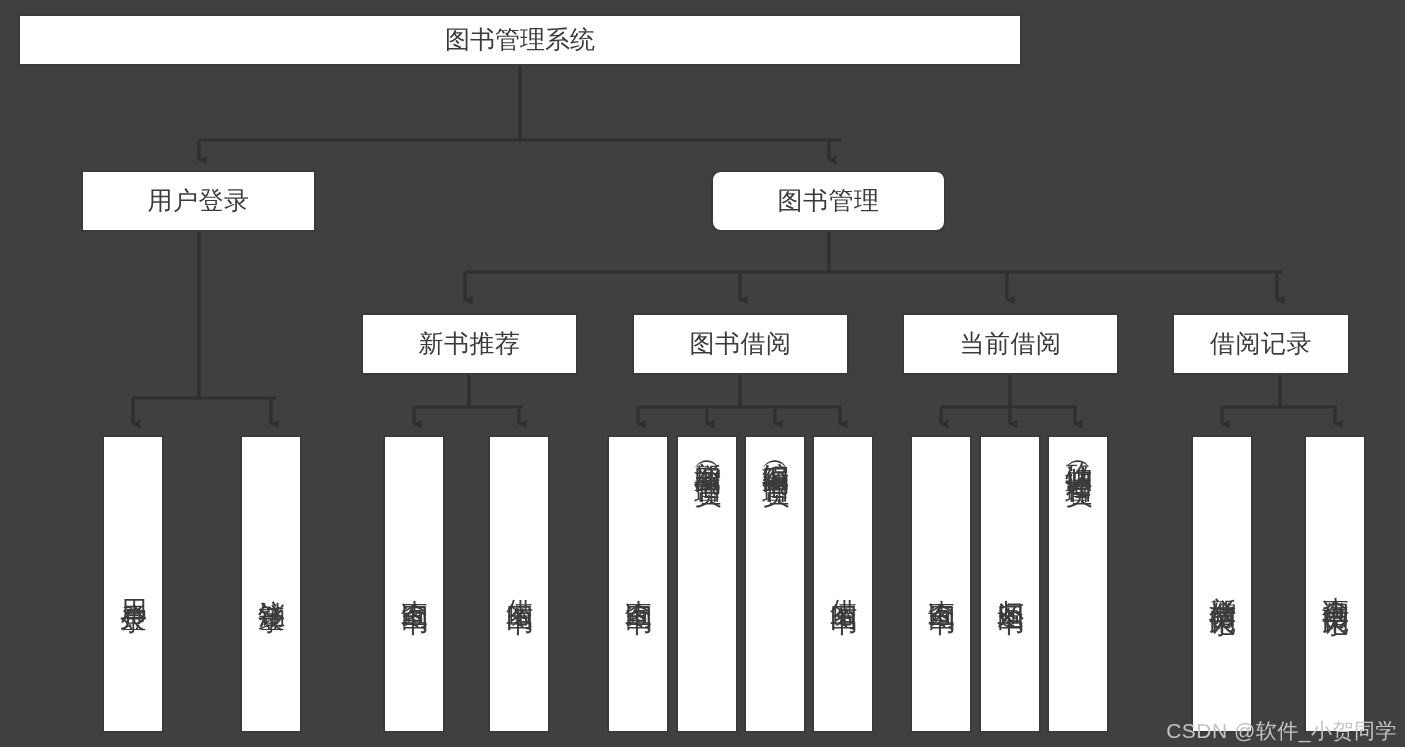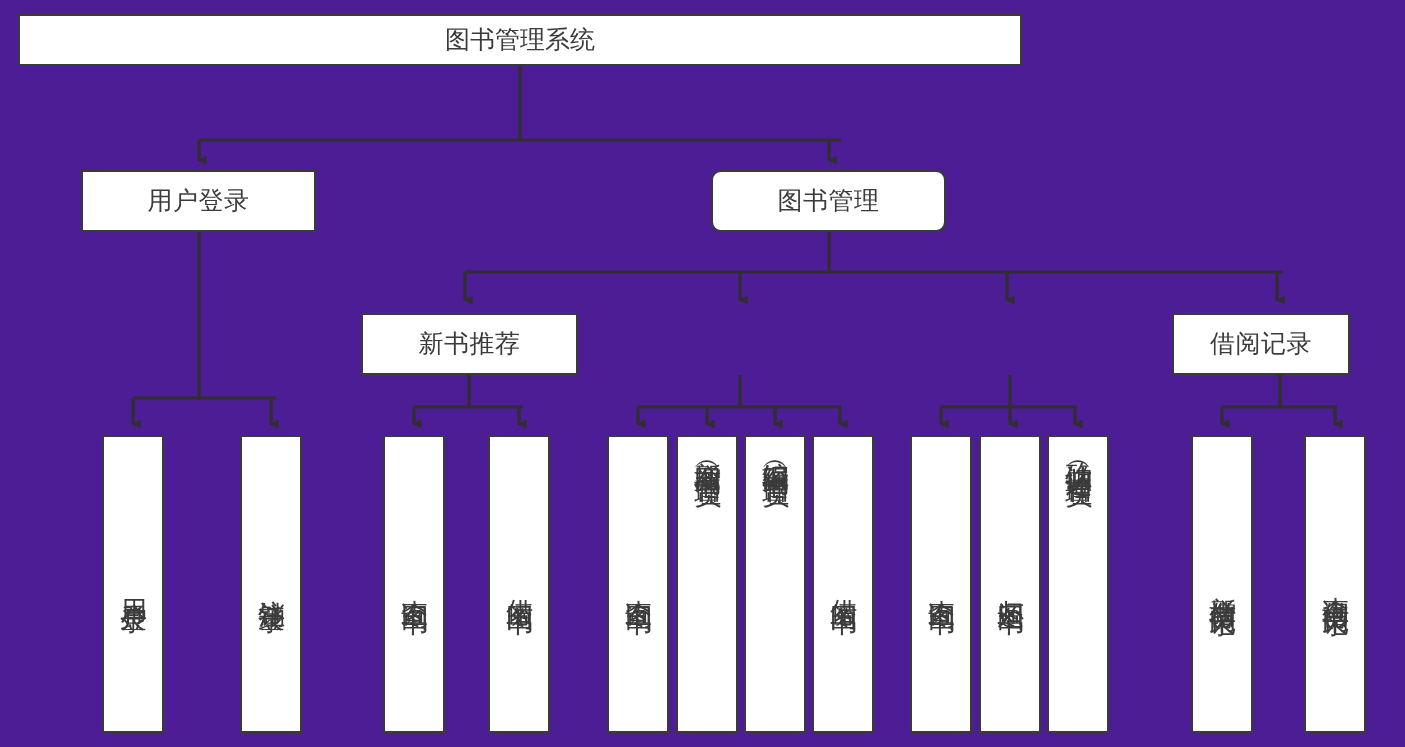--- a/index.html
+++ b/index.html
@@ -7,21 +7,21 @@
     padding: 0;
     background: #ffffff;
   }
   body {
     font-family: "Liberation Sans", "DejaVu Sans", sans-serif;
   }
   #canvas {
     position: relative;
     width: 1405px;
     height: 747px;
-    background: #4c1d95;
+    background: #404040;
     overflow: hidden;
   }
   svg.connectors {
     position: absolute;
     left: 0;
     top: 0;
     width: 1405px;
     height: 747px;
     pointer-events: none;
   }
@@ -139,20 +139,26 @@
   <div class="node horiz" style="left:81px; top:170px; width:235px; height:62px;">
     <span class="lbl">用户登录</span>
   </div>
   <div class="node horiz" style="left:711px; top:170px; width:235px; height:62px;border-radius:10px;">
     <span class="lbl">图书管理</span>
   </div>
 
   <div class="node horiz" style="left:361px; top:313px; width:217px; height:62px;">
     <span class="lbl">新书推荐</span>
   </div>
+  <div class="node horiz" style="left:632px; top:313px; width:217px; height:62px;">
+    <span class="lbl">图书借阅</span>
+  </div>
+  <div class="node horiz" style="left:902px; top:313px; width:217px; height:62px;">
+    <span class="lbl">当前借阅</span>
+  </div>
   <div class="node horiz" style="left:1172px; top:313px; width:178px; height:62px;">
     <span class="lbl">借阅记录</span>
   </div>
 
   <div class="node leaf" style="left:102px; top:435px; width:62px; height:298px;">
     <span class="lbl">用户登录</span>
   </div>
   <div class="node leaf" style="left:240px; top:435px; width:62px; height:298px;">
     <span class="lbl">注销登录</span>
   </div>
@@ -187,13 +193,14 @@
     <span class="lbl">确认归还（管理员）</span>
   </div>
 
   <div class="node leaf" style="left:1191px; top:435px; width:62px; height:298px;">
     <span class="lbl">新增借阅记录</span>
   </div>
   <div class="node leaf" style="left:1304px; top:435px; width:62px; height:298px;">
     <span class="lbl">查询借阅记录</span>
   </div>
 
+  <div class="watermark">CSDN @软件_小贺同学</div>
 </div>
 
 </body></html>

